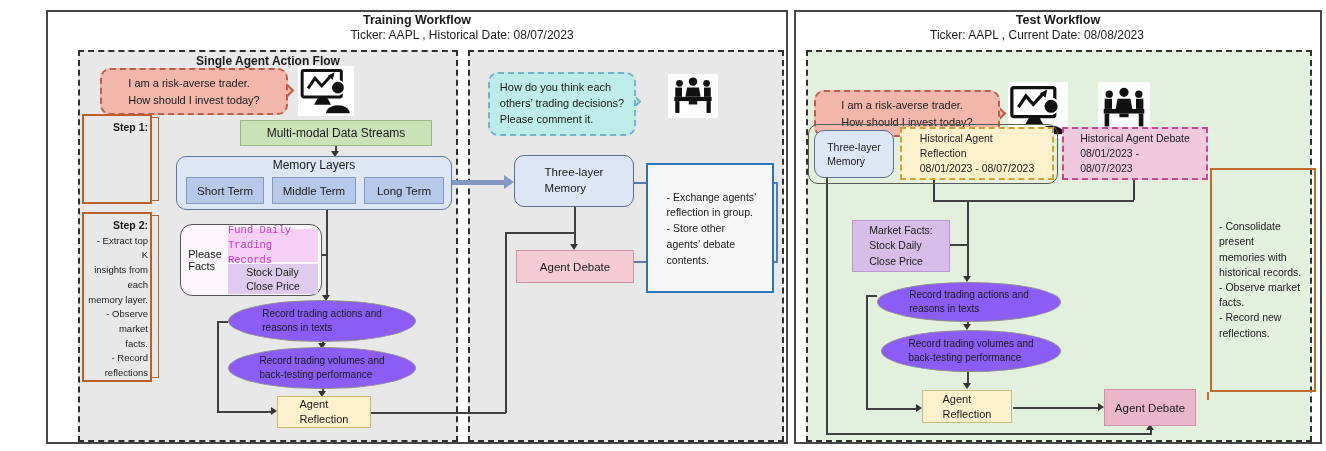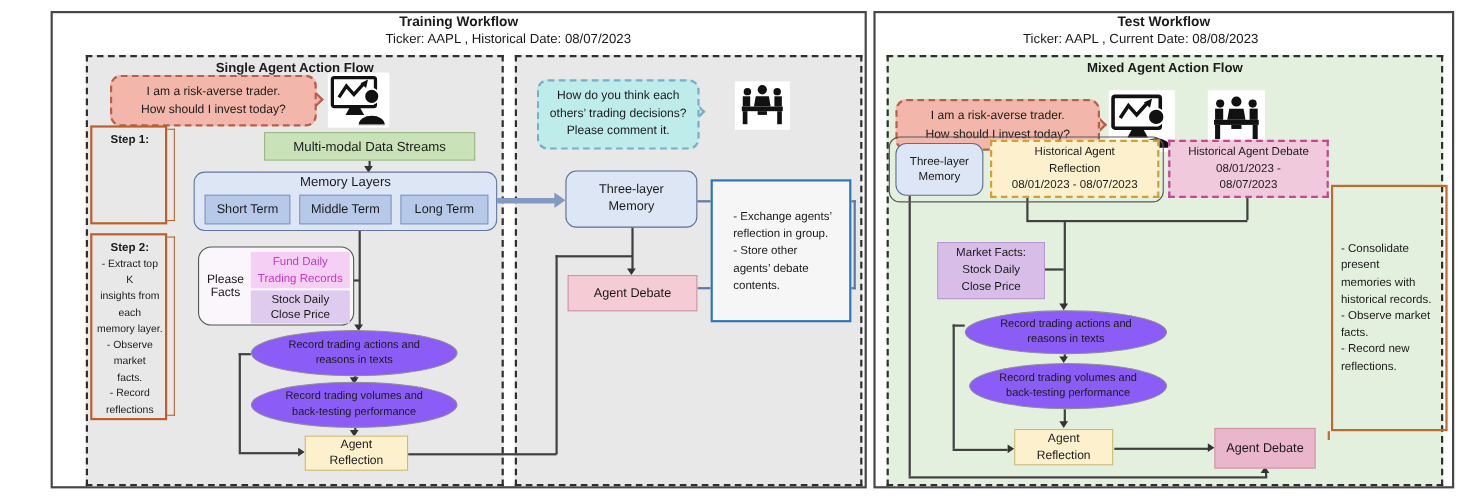--- a/index.html
+++ b/index.html
@@ -4,41 +4,41 @@
 <style>
   html,body{margin:0;padding:0;background:#fff;}
   #canvas{position:relative;width:1326px;height:451px;background:#fff;
     font-family:"Liberation Sans",sans-serif;color:#1a1a1a;overflow:hidden;padding-left:15px;}
   .abs{position:absolute;box-sizing:border-box;}
   .panel{border:2px solid #474747;background:#fff;}
   .ptitle{font-weight:bold;font-size:12.5px;text-align:center;}
   .psub{font-size:12px;text-align:center;}
   .dashbox{border:2px dashed #2f2f2f;}
   .dlabel{font-weight:bold;font-size:12px;text-align:center;}
-  .node{display:flex;align-items:center;justify-content:center;text-align:center;}
+  .node{display:flex;align-items:center;justify-content:center;text-align:left;}
   .pre{white-space:pre-line;}
   .hl{height:1.5px;background:#404040;}
   .vl{width:1.5px;background:#404040;}
   .ah{width:0;height:0;}
   .ah-down{border-left:4px solid transparent;border-right:4px solid transparent;border-top:6px solid #333;}
   .ah-up{border-left:4px solid transparent;border-right:4px solid transparent;border-bottom:6px solid #333;}
   .ah-right{border-top:4px solid transparent;border-bottom:4px solid transparent;border-left:6px solid #333;}
   .bubble-salmon{background:#f2b7aa;border:2px dashed #b4604a;border-radius:10px;font-size:11px;line-height:1.5;}
   .bubble-cyan{background:#bdecea;border:2px dashed #7aaec4;border-radius:10px;font-size:11px;line-height:1.45;}
   .tail{width:11px;height:11px;transform:rotate(45deg);}
   .tail-salmon{background:#f2b7aa;border-top:2px dashed #b4604a;border-right:2px dashed #b4604a;}
   .tail-cyan{background:#bdecea;border-top:2px dashed #7aaec4;border-right:2px dashed #7aaec4;}
-  .stepbox{border:2px solid #bd5f2a;font-size:9.5px;line-height:1.55;padding:3px 2px 2px 4px;text-align:center;}
+  .stepbox{border:2px solid #bd5f2a;font-size:9.5px;line-height:1.55;padding:3px 2px 2px 4px;text-align:right;}
   .stepbox b{font-size:10.5px;}
   .bracket{border-top:1.5px solid #b4682f;border-right:1.5px solid #b4682f;border-bottom:1.5px solid #b4682f;}
   .greenbox{background:#c9e2b7;border:1px solid #9ab886;font-size:12px;}
   .memlayers{background:#dce6f5;border:1.5px solid #6078a0;border-radius:10px;}
   .meminner{background:#b7c9e9;border:1px solid #8098c0;font-size:11.5px;}
   .mfacts{background:#fbf6fc;border:1.5px solid #555;border-radius:12px;}
-  .fund{background:#f6d0f4;color:#c23ac2;font-size:10.5px;line-height:1.4;}
+  .fund{background:#f6d0f4;color:#c23ac2;font-size:10.5px;line-height:1.4;font-family:Liberation Mono, monospace;}
   .stock{background:#decbee;font-size:10.5px;line-height:1.35;}
   .ellipse{background:#8b5cf6;border:1.2px solid #8f8f8f;border-radius:50%;font-size:10px;line-height:1.45;}
   .yellow{background:#fdf1cd;border:1px solid #cbb87a;font-size:11px;line-height:1.35;}
   .pinkbox{background:#f5cbd6;border:1px solid #cf93a5;font-size:11.5px;}
   .bluemem{background:#dce6f5;border:1.5px solid #5b6e94;border-radius:10px;font-size:11.5px;line-height:1.35;}
   .notesblue{background:#f6f6f6;border:2px solid #2e75b6;font-size:10.5px;line-height:1.5;text-align:left;padding:6px 4px 4px 7px;}
   .histref{background:#fdf0cd;border:2px dashed #d0a030;font-size:10.5px;line-height:1.45;}
   .histdeb{background:#f1c9dd;border:2px dashed #c2488e;font-size:10.5px;line-height:1.45;}
   .orangenotes{border:2px solid #c06a2e;font-size:10.5px;line-height:1.45;text-align:left;padding:0 4px 0 7px;}
   .purplebox{background:#d9bde9;border:1px solid #bb97d0;font-size:10.5px;line-height:1.45;}
@@ -163,21 +163,20 @@
 Memory</div>
   <div class="abs vl" style="left:574px;top:207px;height:39px;"></div>
   <div class="abs ah ah-down" style="left:570px;top:244px;"></div>
   <div class="abs node pinkbox" style="left:516px;top:250px;width:118px;height:33px;">Agent Debate</div>
 
   <div class="abs panel" style="left:794px;top:10px;width:528px;height:434px;"></div>
   <div class="abs ptitle" style="left:794px;top:13px;width:528px;">Test Workflow</div>
   <div class="abs psub" style="left:773px;top:28px;width:528px;">Ticker: AAPL ,  Current Date: 08/08/2023</div>
 
   <div class="abs dashbox" style="left:806px;top:50px;width:506px;height:392px;background:#e4f0de;"></div>
-  <div class="abs dlabel" style="left:806px;top:54px;width:506px;">Mixed Agent Action Flow</div>
 
   <div class="abs vl" style="left:933px;top:180px;height:20px;"></div>
   <div class="abs vl" style="left:1133px;top:180px;height:20px;"></div>
   <div class="abs hl" style="left:933px;top:200px;width:201px;"></div>
   <div class="abs vl" style="left:967px;top:200px;height:78px;"></div>
   <div class="abs ah ah-down" style="left:963px;top:276px;"></div>
   <div class="abs hl" style="left:950px;top:244px;width:17px;"></div>
   <div class="abs vl" style="left:967px;top:322px;height:5px;"></div>
   <div class="abs ah ah-down" style="left:963px;top:324px;"></div>
   <div class="abs vl" style="left:967px;top:372px;height:13px;"></div>

